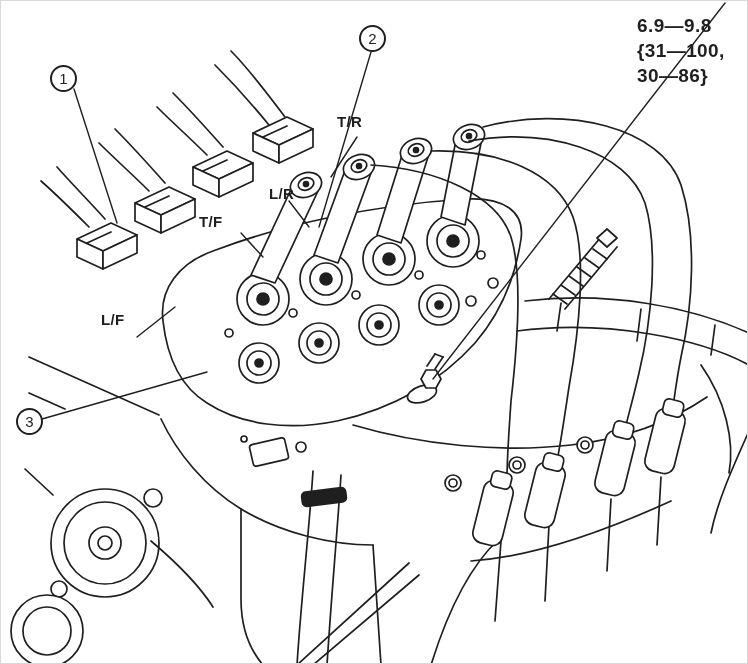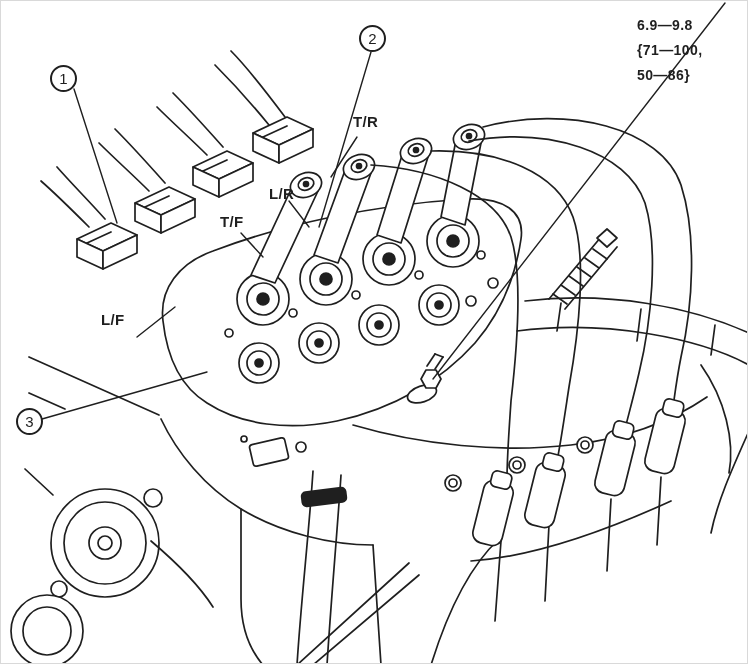--- a/index.html
+++ b/index.html
@@ -19,21 +19,21 @@
     border:2px solid currentColor;border-radius:50%;
     display:flex;align-items:center;justify-content:center;
     font-size:15px;background:#fff;z-index:3;
   }
   .pos-label{
     position:absolute;font-weight:bold;font-size:15px;z-index:3;
     letter-spacing:.3px;white-space:nowrap;
   }
   .torque{
     position:absolute;left:636px;top:12px;z-index:2;
-    font-weight:bold;font-size:14px;line-height:25px;
+    font-weight:bold;font-size:19px;line-height:25px;
     letter-spacing:.4px;white-space:nowrap;
   }
 </style>
 </head>
 <body>
 
 <div class="stage">
 
   <svg class="art-layer" viewBox="0 0 748 664" aria-hidden="true">
     <g fill="none" stroke="currentColor" stroke-width="1.7" stroke-linecap="round" stroke-linejoin="round">
@@ -240,24 +240,24 @@
         <path d="M 240,232 L 262,256"></path>
         <path d="M 136,336 L 174,306"></path>
       </g>
     </g>
   </svg>
 
   <div class="callout" style="left:49px;top:64px">1</div>
   <div class="callout" style="left:358px;top:24px">2</div>
   <div class="callout" style="left:15px;top:407px">3</div>
 
-  <div class="pos-label" style="left:352px;top:112px">T/R</div>
+  <div class="pos-label" style="left:336px;top:112px">T/R</div>
   <div class="pos-label" style="left:268px;top:184px">L/R</div>
-  <div class="pos-label" style="left:219px;top:212px">T/F</div>
+  <div class="pos-label" style="left:198px;top:212px">T/F</div>
   <div class="pos-label" style="left:100px;top:310px">L/F</div>
 
   <div class="torque">
     <div>6.9—9.8</div>
-    <div>{71—100,</div>
-    <div>50—86}</div>
+    <div>{31—100,</div>
+    <div>30—86}</div>
   </div>
 
 </div>
 
 </body></html>

